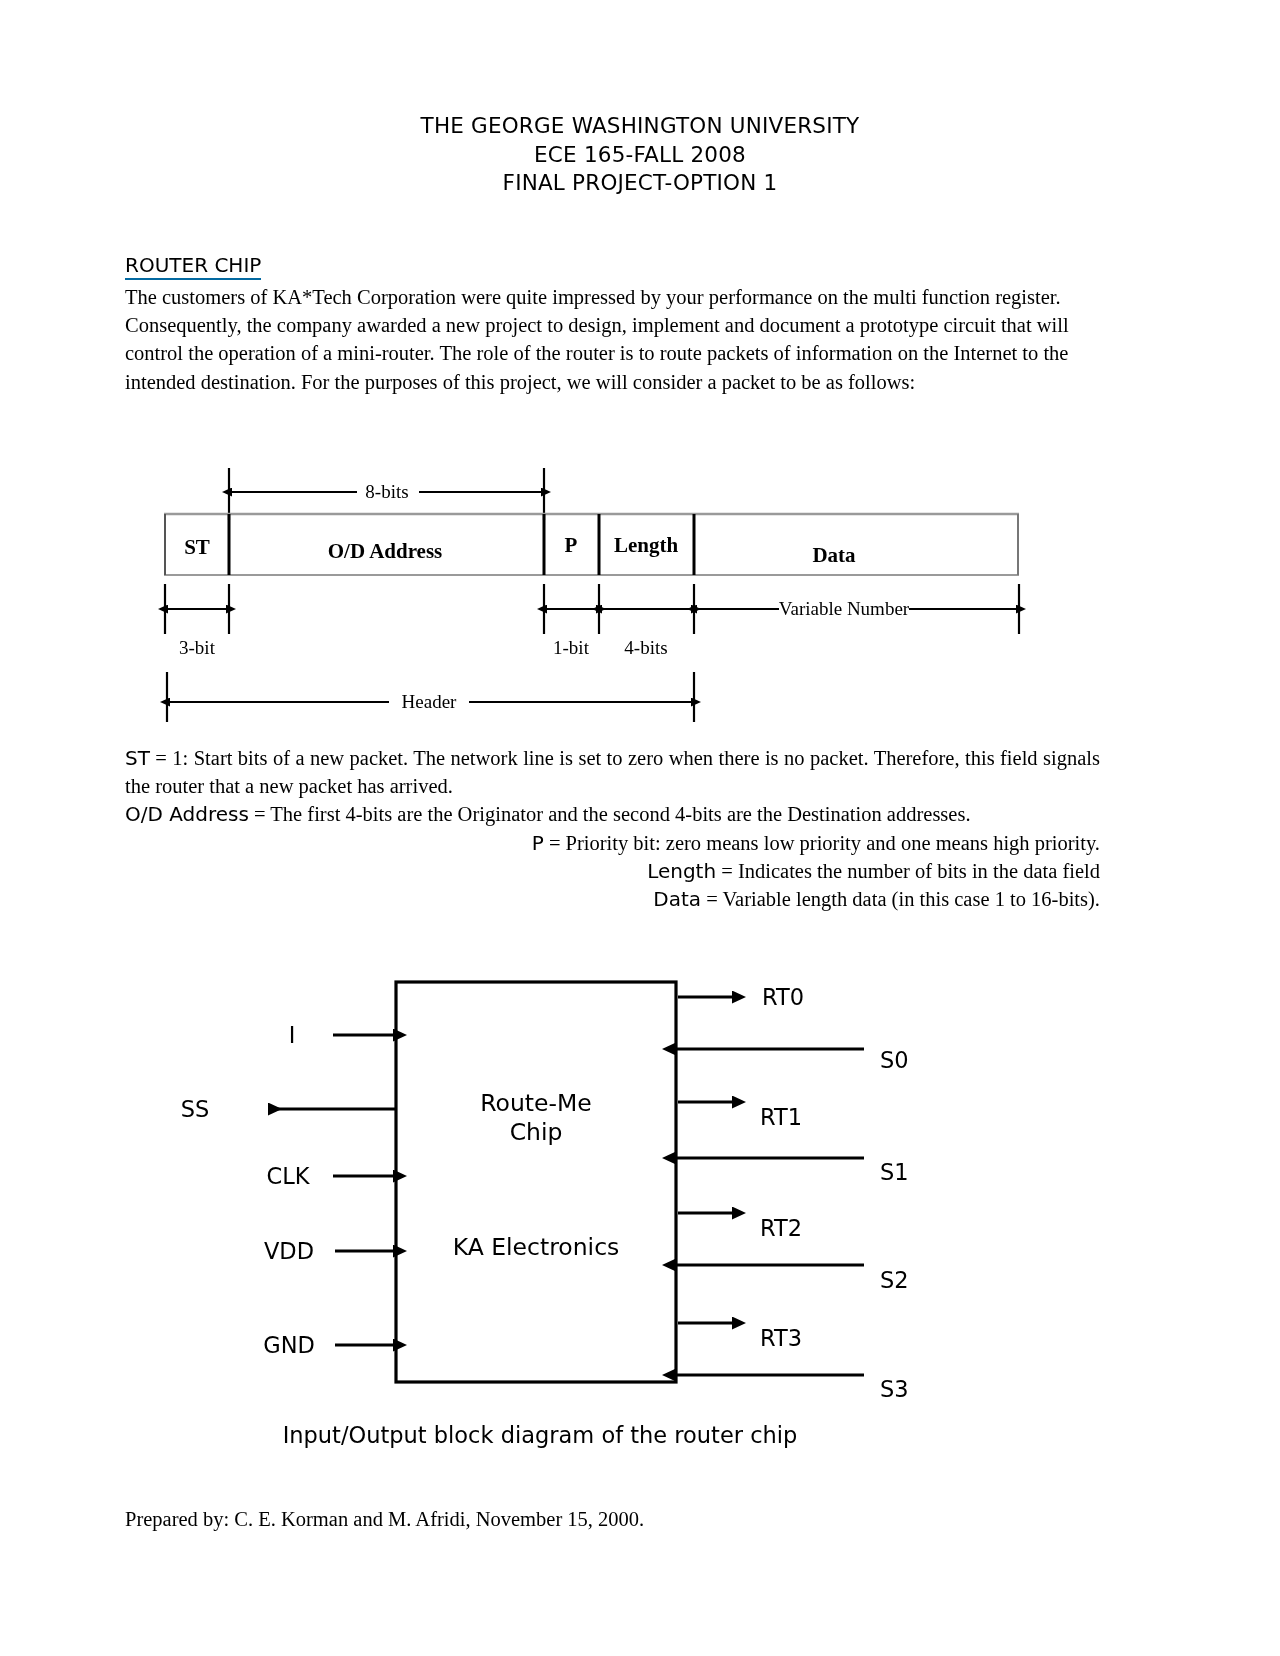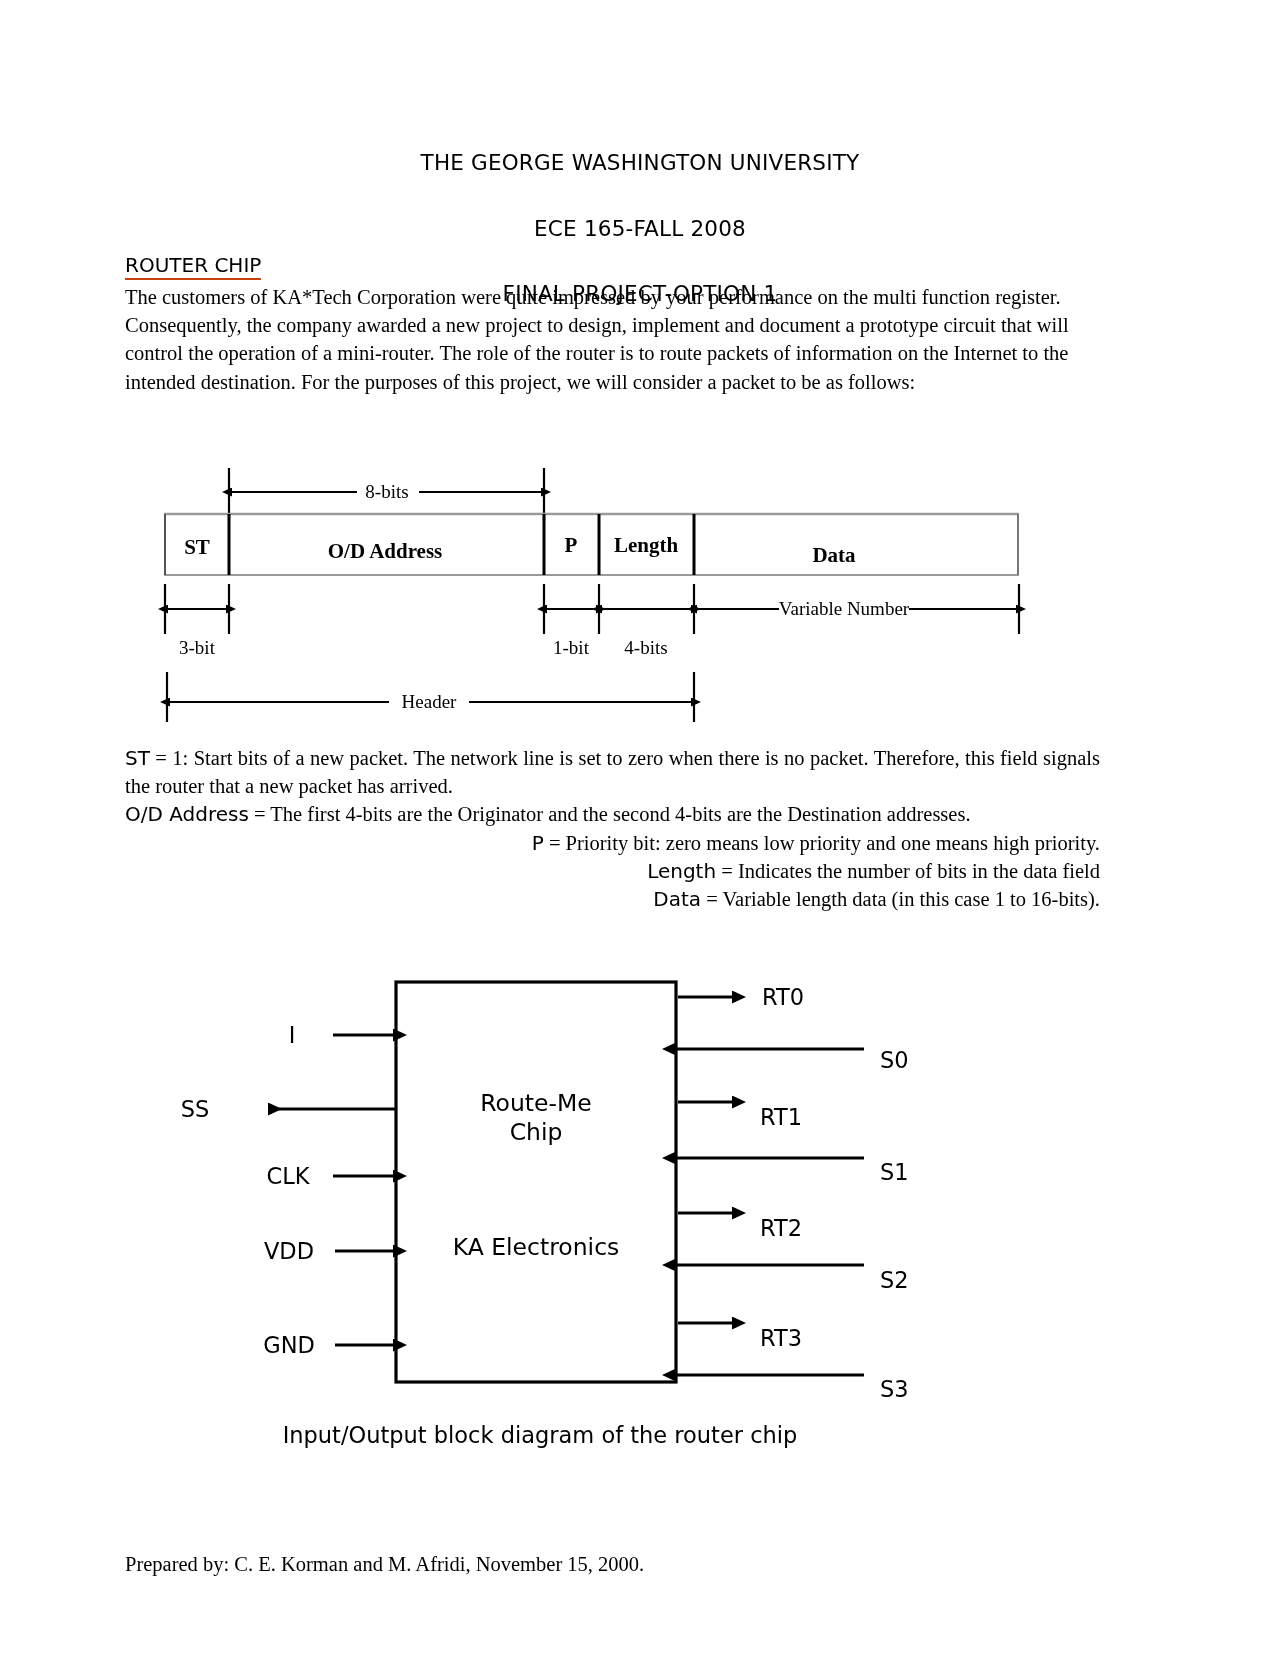--- a/index.html
+++ b/index.html
@@ -22,31 +22,31 @@
     position: absolute;
     top: 112px;
     left: 0;
     width: 1280px;
     text-align: center;
     font-family: "DejaVu Sans", sans-serif;
     font-size: 21.5px;
     line-height: 28.5px;
     letter-spacing: 0.2px;
   }
-  .doc-header div { white-space: nowrap; margin-top: 37px; }
+  .doc-header div { white-space: nowrap; }
 
   
   .section-title {
     position: absolute;
     top: 253px;
     left: 125px;
     font-family: "DejaVu Sans", sans-serif;
     font-size: 20px;
     line-height: 24px;
-    border-bottom: 2px solid #c2410c;
+    border-bottom: 2px solid #0369a1;
     padding-bottom: 1px;
     display: inline-block;
   }
 
   
   .intro-par {
     position: absolute;
     top: 283px;
     left: 125px;
     width: 968px;
@@ -116,21 +116,20 @@
     font-size: 22.5px;
   }
 
   
   .prepared-by {
     position: absolute;
     top: 1508px;
     left: 125px;
     font-family: "Liberation Serif", serif;
     font-size: 20.5px;
-    margin-top: 45px;
   }
 
   
   .pk-field {
     font-family: "Liberation Serif", serif;
     font-weight: bold;
     font-size: 21px;
     fill: #000;
     text-anchor: middle;
   }

